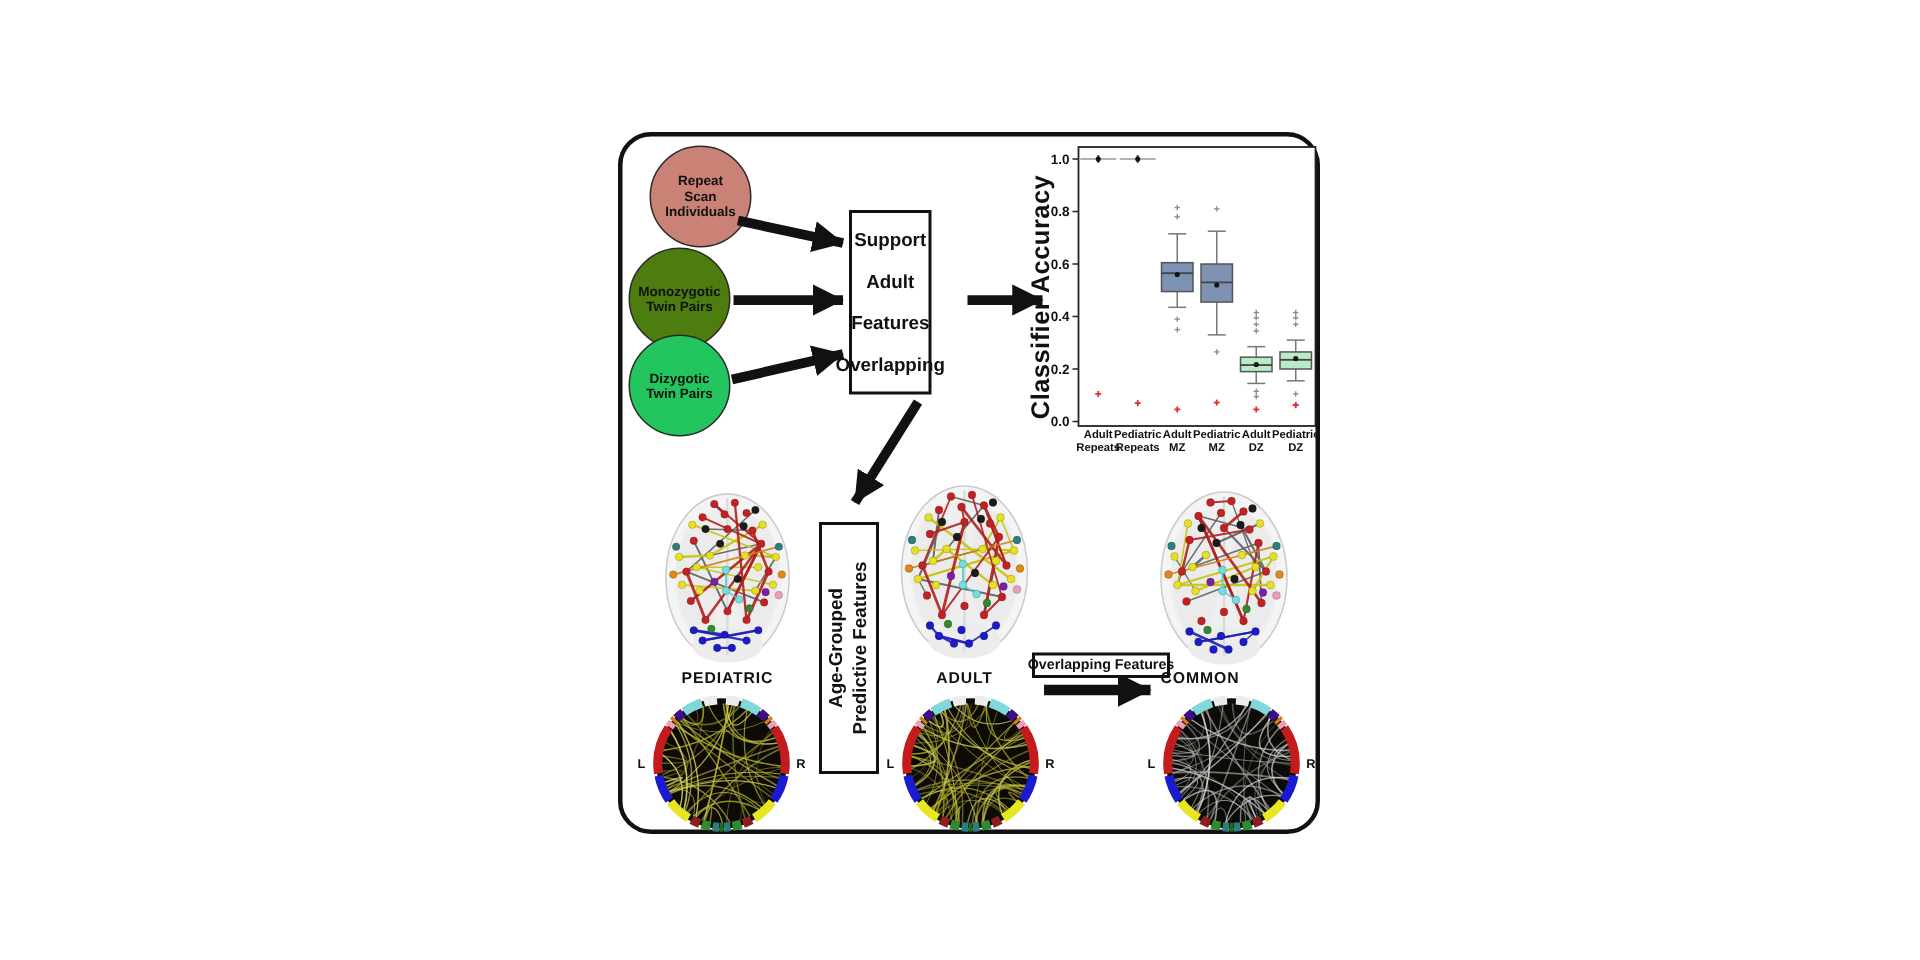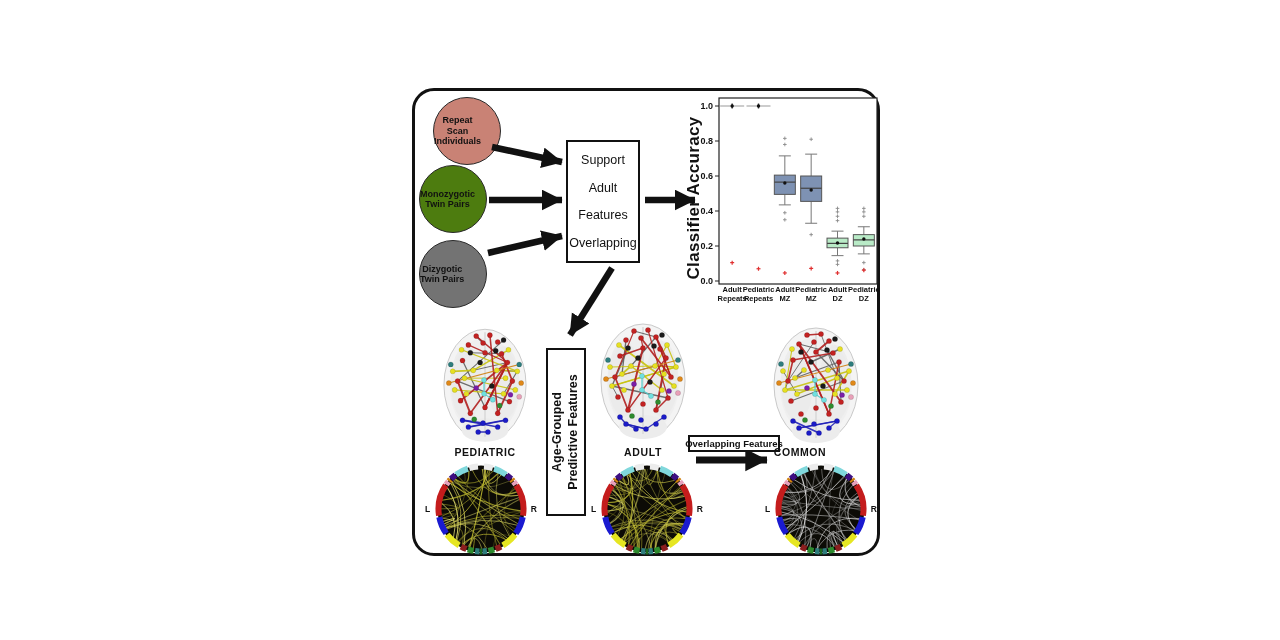--- a/index.html
+++ b/index.html
@@ -2,25 +2,25 @@
 <html><head>
 <meta charset="utf-8">
 <style>
   html,body{margin:0;padding:0;background:#ffffff;}
   body{width:1280px;height:640px;position:relative;overflow:hidden;
        font-family:"Liberation Sans",sans-serif;color:#111;}
   .figure{position:absolute;left:412px;top:88px;width:468px;height:468px;
           border:3px solid #111;border-radius:22px;background:#fff;box-sizing:border-box;}
   .abs{position:absolute;}
   .input-circle{width:68px;height:68px;border-radius:50%;border:1.5px solid #2a2a2a;
-                display:flex;align-items:center;justify-content:flex-start;text-align:center;
+                display:flex;align-items:center;justify-content:center;text-align:center;
                 font-weight:bold;font-size:9px;line-height:1.15;white-space:pre-line;box-sizing:border-box;}
-  .svm-box{left:151px;top:49px;width:74px;height:123px;border:2.5px solid #111;background:#fff;
+  .svm-box{left:151px;top:49px;width:55px;height:123px;border:2.5px solid #111;background:#fff;
            display:flex;flex-direction:column;justify-content:space-around;align-items:center;
-           font-weight:normal;font-size:12.5px;box-sizing:border-box;padding:4px 0;}
+           font-weight:bold;font-size:12.5px;box-sizing:border-box;padding:4px 0;}
   .ylabel{left:190px;top:96px;width:180px;height:22px;text-align:center;
           font-weight:bold;font-size:17px;transform:rotate(-90deg);transform-origin:center;letter-spacing:.3px;}
   .brain-label{font-weight:bold;font-size:10.5px;text-align:center;letter-spacing:.6px;}
   .age-box{left:131px;top:257px;width:40px;height:168px;border:2.5px solid #111;background:#fff;box-sizing:border-box;}
   .age-inner{position:absolute;left:50%;top:50%;width:160px;
              transform:translate(-50%,-50%) rotate(-90deg);
              text-align:center;font-weight:bold;font-size:12.5px;line-height:1.25;}
   .overlap-box{left:273px;top:344px;width:92px;height:17px;border:2px solid #111;background:#fff;
                display:flex;align-items:center;justify-content:center;
                font-weight:bold;font-size:9.5px;box-sizing:border-box;white-space:nowrap;}
@@ -36,21 +36,21 @@
 
   <div class="abs input-circle" id="circle-0" style="left: 18px; top: 6px; background: rgb(201, 130, 117);">
     <span>Repeat
 Scan
 Individuals</span>
   </div>
   <div class="abs input-circle" id="circle-1" style="left: 4px; top: 74px; background: #4d7c0f;">
     <span>Monozygotic
 Twin Pairs</span>
   </div>
-  <div class="abs input-circle" id="circle-2" style="left: 4px; top: 149px; background: #737373;">
+  <div class="abs input-circle" id="circle-2" style="left: 4px; top: 132px; background: #22c55e;">
     <span>Dizygotic
 Twin Pairs</span>
   </div>
 
   <div class="abs svm-box">
     <div>Support</div>
     <div>Adult</div>
     <div>Features</div>
     <div>Overlapping</div>
   </div>

